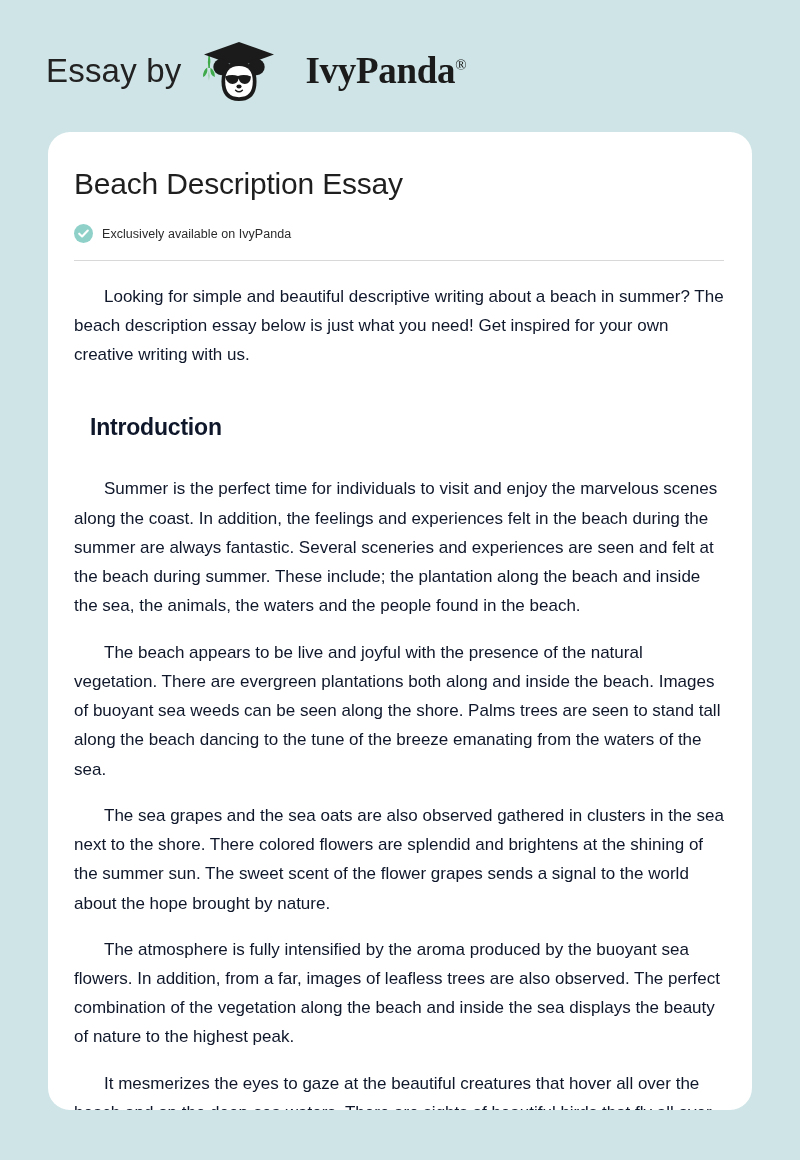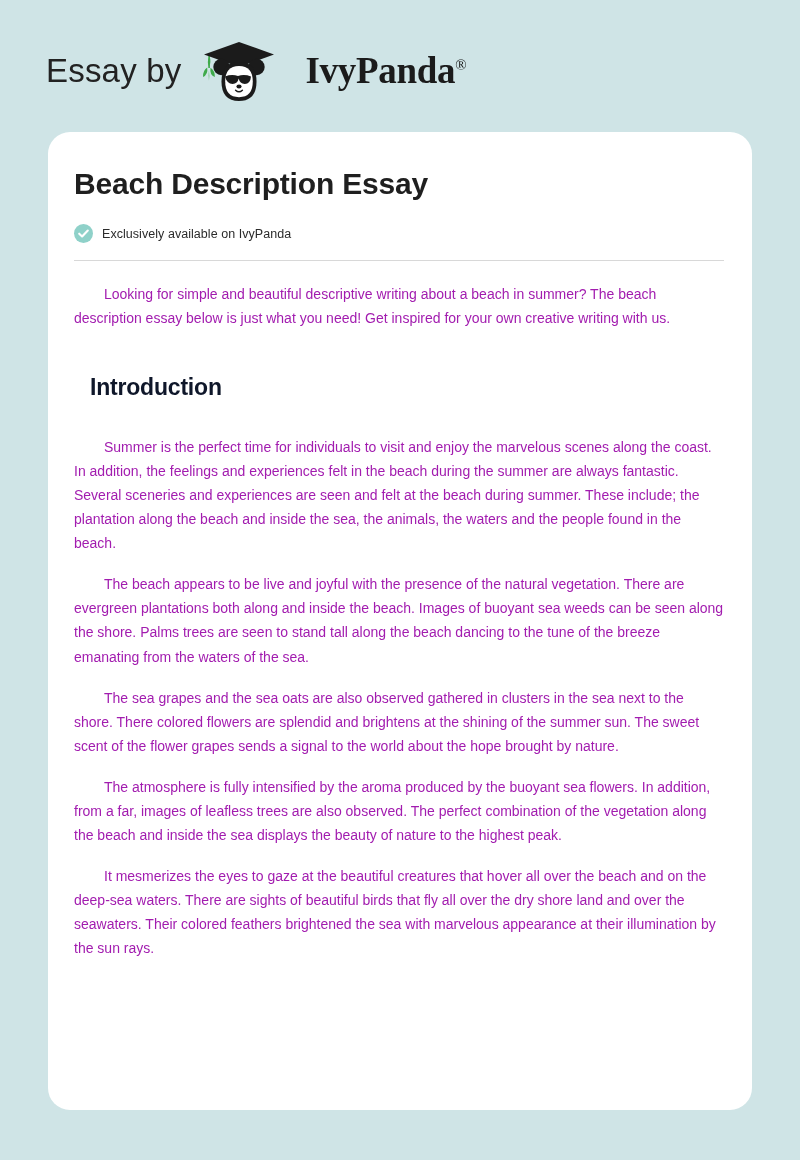--- a/index.html
+++ b/index.html
@@ -78,21 +78,21 @@
     border-radius: 22px;
     box-sizing: border-box;
     padding: 34px 26px 0 26px;
     overflow: hidden;
   }
 
   .doc-title {
     margin: 0;
     padding: 0 0 0 0;
     font-size: 30px;
-    font-weight: 700;
+    font-weight: 400;
     color: #1f1f1f;
     letter-spacing: -0.2px;
     line-height: 1.2;
   }
 
   .availability-badge {
     display: flex;
     align-items: center;
     gap: 9px;
     margin-top: 22px;
@@ -122,23 +122,23 @@
     width: 650px;
   }
 
   .doc-body {
     padding-top: 4px;
   }
 
   .doc-body p {
     margin: 0;
     padding: 17px 0 0 0;
-    font-size: 14px;
+    font-size: 17px;
     line-height: 1.72;
-    color: #a21caf;
+    color: #0f172a;
     text-indent: 30px;
     text-align: left;
   }
 
   .doc-body h2 {
     margin: 16px;
     padding: 27px 0 0 0;
     font-size: 23px;
     font-weight: 700;
     color: #0f172a;

